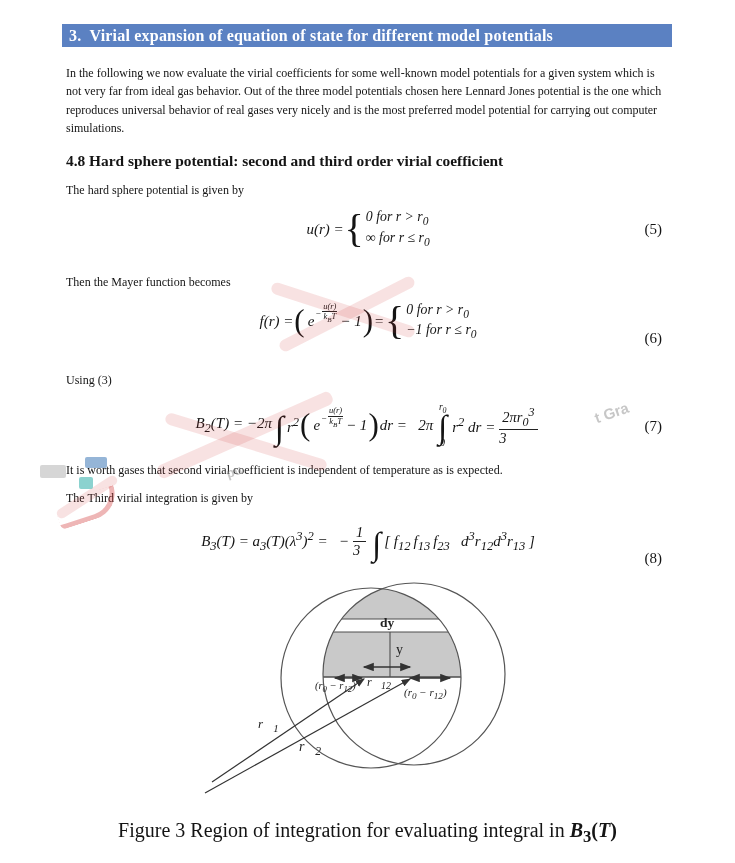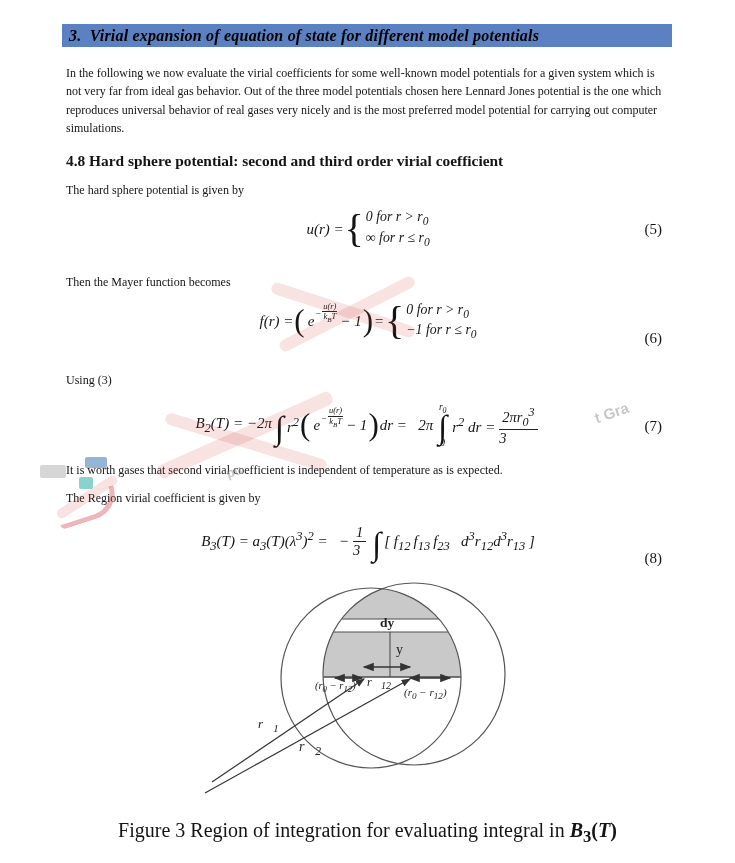--- a/index.html
+++ b/index.html
@@ -79,21 +79,21 @@
 <div class="wm ribbon" style="left:52px;top:492px;width:70px;height:10px;transform:rotate(-33deg);"></div>
 <div class="wm wm-gray" style="left:40px;top:465px;"></div>
 <div class="wm wm-blue" style="left:85px;top:457px;"></div>
 <div class="wm wm-teal" style="left:79px;top:477px;"></div>
 <div class="wm wm-swoosh" style="left:56px;top:494px;"></div>
 <div class="wm wm-frag" style="left:594px;top:404px;transform:rotate(-19deg);">t Gra</div>
 <div class="wm wm-frag" style="left:226px;top:464px;transform:rotate(-19deg);font-size:13px;">pu</div>
 
 <div class="layer-text">
 
-  <div class="secbar" style="background:#5b81c2;color:#000000;font-style:italic;">3.&nbsp; Virial expansion of equation of state for different model potentials</div>
+  <div class="secbar" style="background:#5b81c2;color:#ffffff;">3.&nbsp; Virial expansion of equation of state for different model potentials</div>
 
   <div class="content">
 
     <p class="para intro">In the following we now evaluate the virial coefficients for some well-known model potentials for a given system which is not very far from ideal gas behavior. Out of the three model potentials chosen here Lennard Jones potential is the one which reproduces universal behavior of real gases very nicely and is the most preferred model potential for carrying out computer simulations.</p>
 
     <div class="subhead">4.8 Hard sphere potential: second and third order virial coefficient</div>
 
     <p class="para lead1">The hard sphere potential is given by</p>
 
     <div class="eq-row eq5">
@@ -162,21 +162,21 @@
         <span class="dfrac">
           <span class="ft">2πr<sub>0</sub><sup>3</sup></span>
           <span>3</span>
         </span>
       </div>
       <span class="eq-num num-mid">(7)</span>
     </div>
 
     <p class="para noting">It is worth gases that second virial coefficient is independent of temperature as is expected.</p>
 
-    <p class="para lead3">The Region virial coefficient is given by</p>
+    <p class="para lead3">The Third virial integration is given by</p>
 
     <div class="eq-row eq8">
       <div class="eq-body">
         <span>B<sub>3</sub>(T) = a<sub>3</sub>(T)(λ<sup>3</sup>)<sup>2</sup> =  −</span>
         <span class="dfrac">
           <span class="ft">1</span>
           <span>3</span>
         </span>
         <span class="bigint">∫</span>
         <span>[ f<sub>12</sub> f<sub>13</sub> f<sub>23</sub>  d<sup>3</sup>r<sub>12</sub>d<sup>3</sup>r<sub>13</sub> ]</span>

